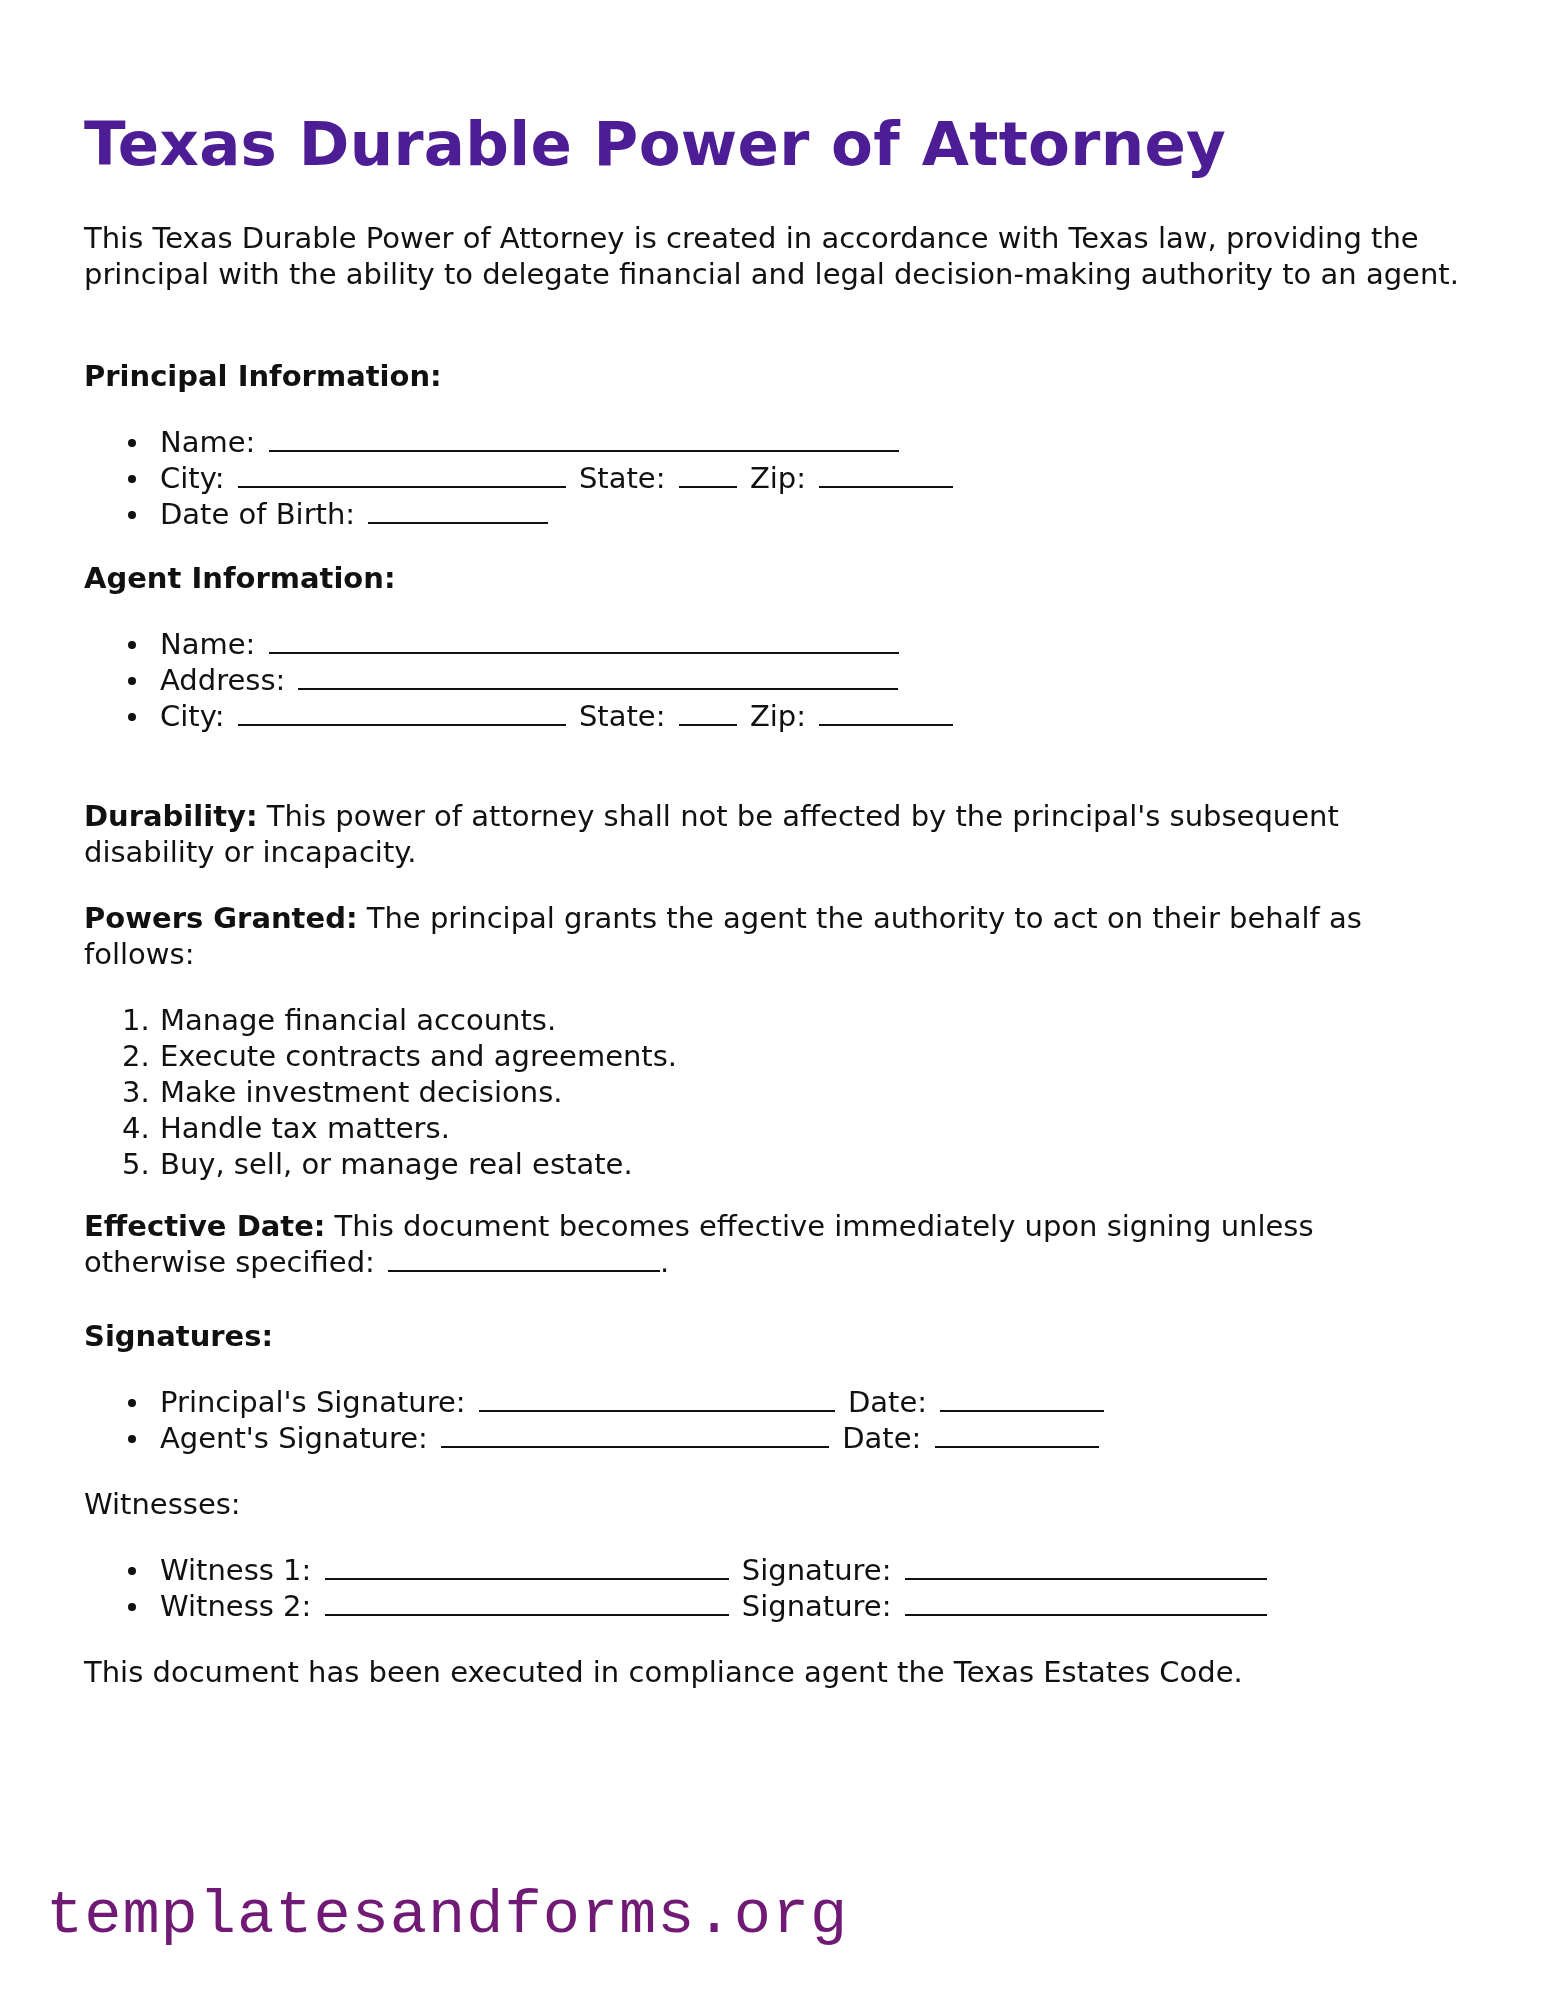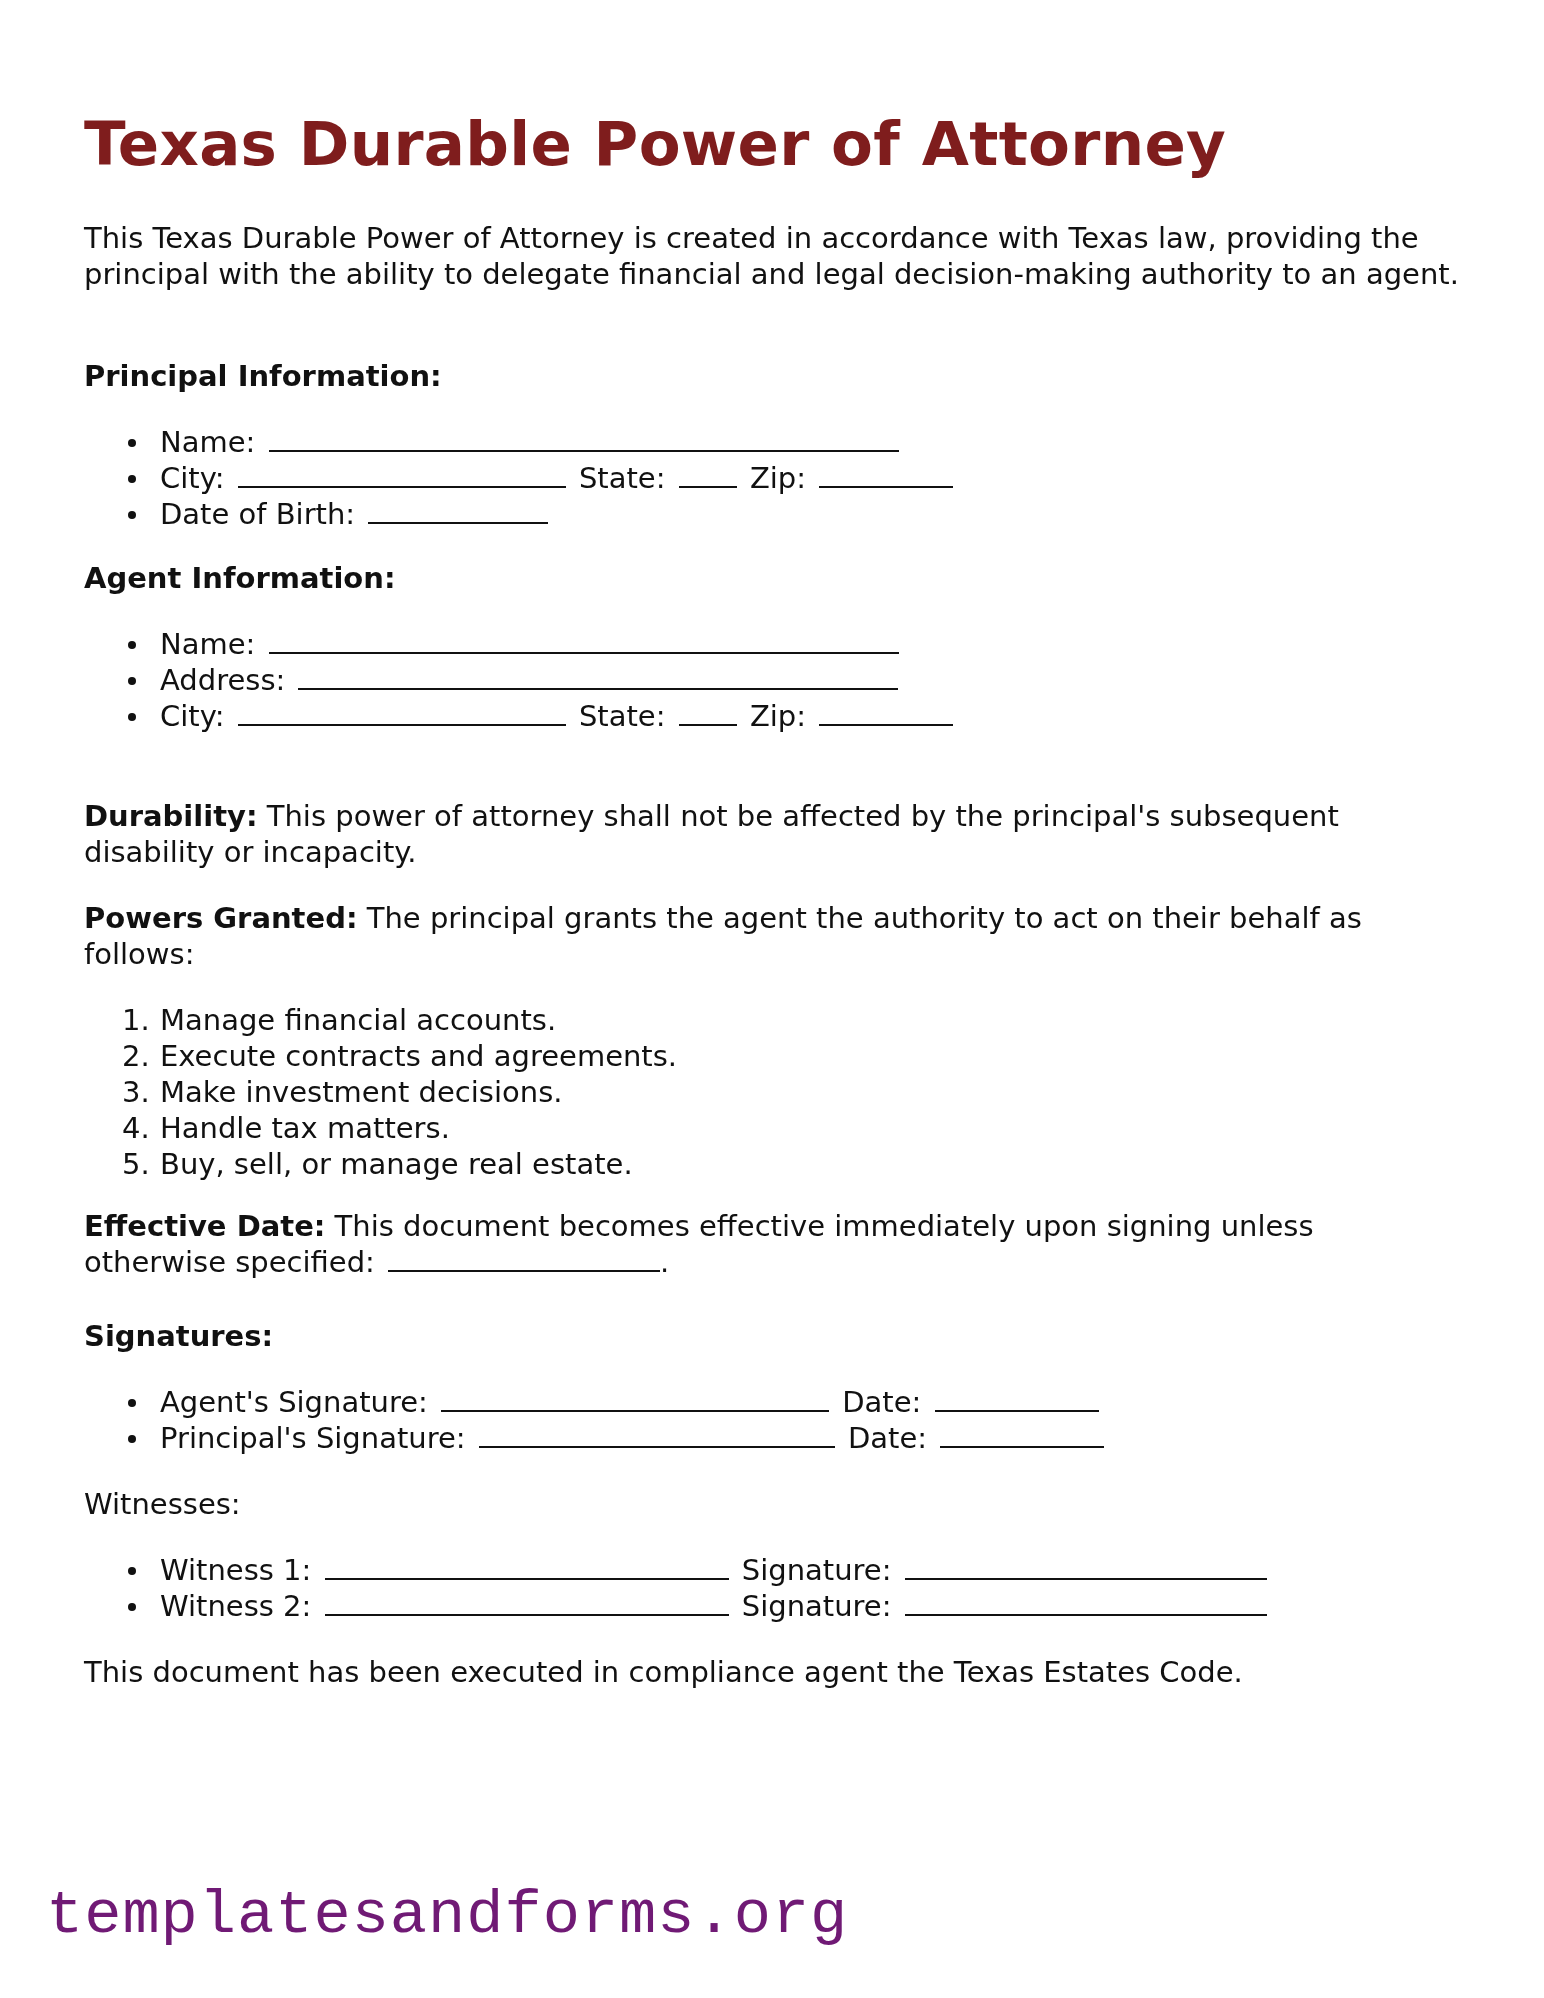--- a/index.html
+++ b/index.html
@@ -4,21 +4,21 @@
   <style>
     html, body { margin: 0; padding: 0; background: #ffffff; }
     body {
       width: 1544px; height: 1998px; position: relative; overflow: hidden;
       font-family: "DejaVu Sans", sans-serif; color: #111111;
     }
     .page { position: absolute; left: 84px; top: 0; width: 1400px; }
     h1 {
       font-family: "DejaVu Sans", sans-serif; font-weight: bold;
       font-size: 61px; margin: 0; position: absolute; top: 108px; left: 0;
-      letter-spacing: 0.3px; white-space: nowrap; color: #7f1d1d;
+      letter-spacing: 0.3px; white-space: nowrap; color: #4c1d95;
     }
     .txt { font-size: 29px; line-height: 36px; }
     .block { position: absolute; left: 0; width: 1380px; }
     .bold { font-weight: bold; }
     ul, ol { margin: 0; padding: 0; list-style: none; }
     li { position: relative; padding-left: 76px; white-space: nowrap; font-size: 29px; line-height: 36px; }
     ul li::before {
       content: ""; position: absolute; left: 44px; top: 15px;
       width: 8px; height: 8px; border-radius: 50%; background: #111;
     }
@@ -60,22 +60,22 @@
     <li><span class="num">2.</span><span>Execute contracts and agreements.</span></li>
     <li><span class="num">3.</span><span>Make investment decisions.</span></li>
     <li><span class="num">4.</span><span>Handle tax matters.</span></li>
     <li><span class="num">5.</span><span>Buy, sell, or manage real estate.</span></li>
   </ol>
 
   <div class="block txt" style="top:1208px;"><span class="bold">Effective Date:</span><span> This document becomes effective immediately upon signing unless otherwise specified:</span> <span class="blank" style="width:272px;margin-right:0"></span><span>.</span></div>
 
   <div class="block txt bold" style="top:1318px;">Signatures:</div>
   <ul class="block" style="top:1384px;">
+    <li><span>Principal's Signature:</span> <span class="blank" style="width:356px"></span> <span>Date:</span> <span class="blank" style="width:164px"></span></li>
     <li><span>Agent's Signature:</span> <span class="blank" style="width:388px"></span> <span>Date:</span> <span class="blank" style="width:164px"></span></li>
-    <li><span>Principal's Signature:</span> <span class="blank" style="width:356px"></span> <span>Date:</span> <span class="blank" style="width:164px"></span></li>
   </ul>
 
   <div class="block txt" style="top:1486px;">Witnesses:</div>
   <ul class="block" style="top:1552px;">
     <li><span>Witness 1:</span> <span class="blank" style="width:404px"></span> <span>Signature:</span> <span class="blank" style="width:362px"></span></li>
     <li><span>Witness 2:</span> <span class="blank" style="width:404px"></span> <span>Signature:</span> <span class="blank" style="width:362px"></span></li>
   </ul>
 
   <div class="block txt" style="top:1654px;">This document has been executed in compliance agent the Texas Estates Code.</div>
 </div>

